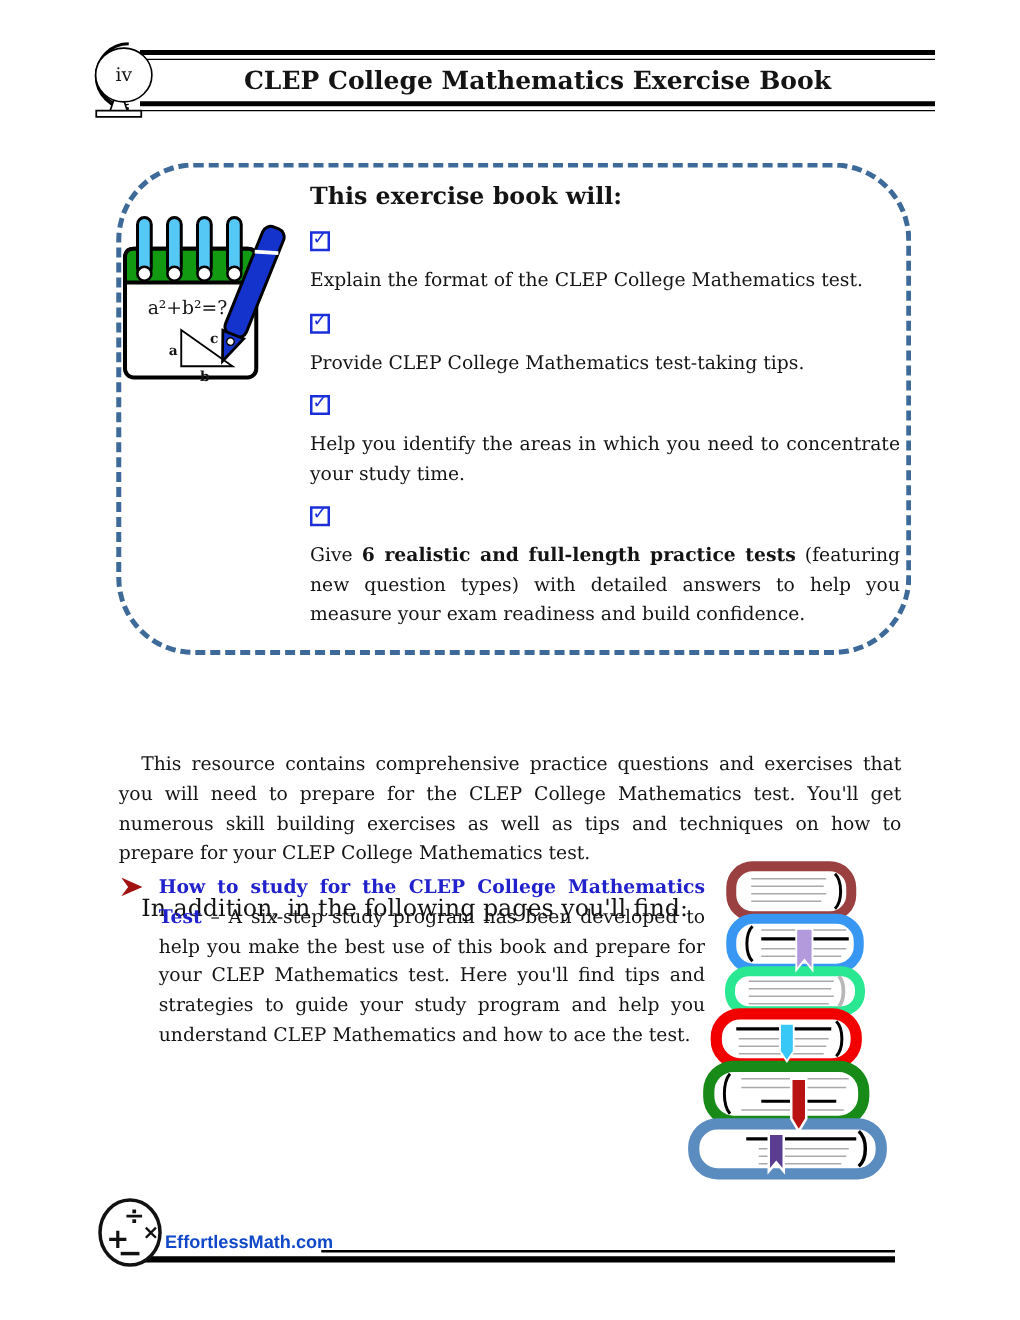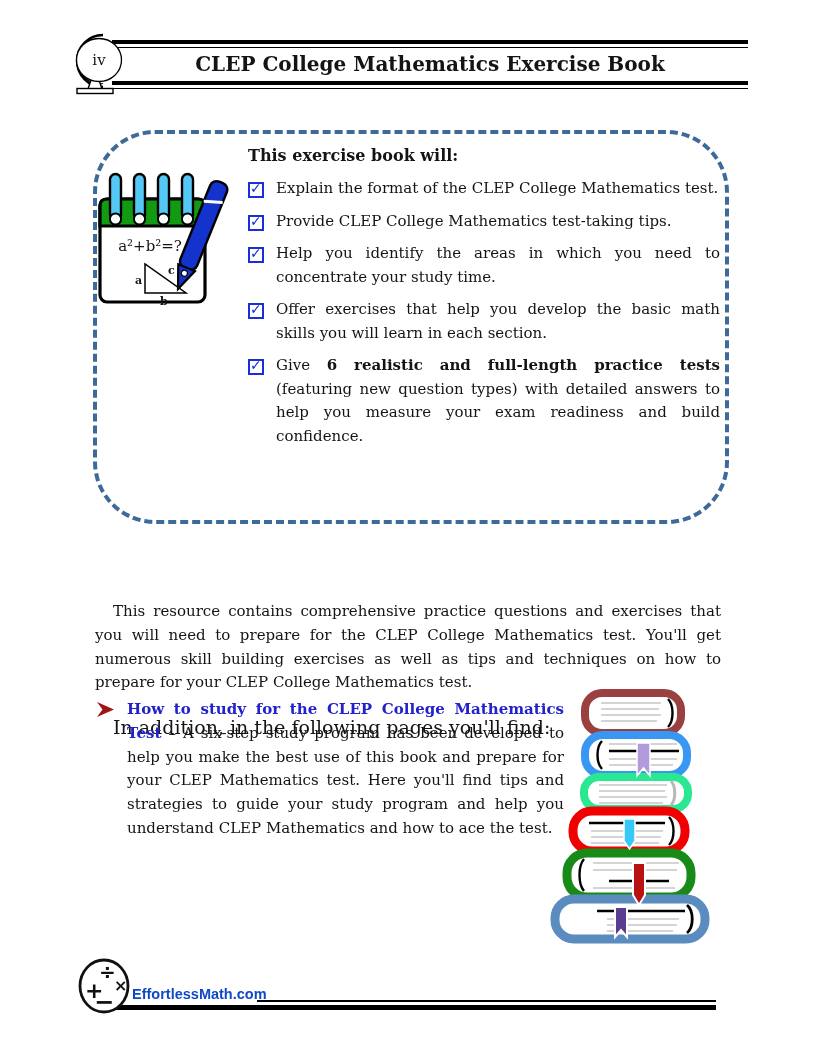--- a/index.html
+++ b/index.html
@@ -15,22 +15,22 @@
   .rule-thin  { height:1.5px; background:#000; margin-top:2.5px; }
   .hdr-title  { text-align:center; font-weight:bold; font-size:20px; padding:4px 0 5px 0; }
   .globe { position:absolute; left:61px; top:32px; z-index:2; }
   
   .intro-box {
     position:absolute; left:93px; top:130px; width:628px; height:386px;
     border:4.5px dashed #3d6a98; border-radius:62px;
   }
   .notepad { position:absolute; left:96px; top:166px; z-index:3;text-align:center; }
   .box-content { position:absolute; left:248px; top:146px; width:472px; }
-  .box-heading { font-weight:bold; font-size:16px; margin:0 0 12px 0; }
-  .chk-item { display:flex; gap:12px; margin-bottom:9px; }
+  .box-heading { font-weight:bold; font-size:19px; margin:0 0 12px 0; }
+  .chk-item { display:flex; gap:12px; margin-bottom:9px;flex-direction:column; }
   .chk-box {
     flex:0 0 auto; width:12px; height:12px; margin-top:5px;
     border:2.2px solid #1a2ed9; position:relative; background:#fff;
   }
   .chk-box::after {
     content:"✓"; position:absolute; left:0; top:-4px;
     color:#1a2ed9; font-weight:bold; font-size:14px;
     font-family:"DejaVu Sans","Liberation Sans",sans-serif;
   }
   .chk-text { text-align:justify; line-height:23.5px; font-size:15px; }
@@ -133,24 +133,20 @@
       <span class="chk-box"></span>
       <div class="chk-text"><span>Explain the format of the CLEP College Mathematics test.</span><b></b><span></span></div>
     </div>
     <div class="chk-item">
       <span class="chk-box"></span>
       <div class="chk-text"><span>Provide CLEP College Mathematics test-taking tips.</span><b></b><span></span></div>
     </div>
     <div class="chk-item">
       <span class="chk-box"></span>
       <div class="chk-text"><span>Help you identify the areas in which you need to concentrate your study time.</span><b></b><span></span></div>
-    </div>
-    <div class="chk-item">
-      <span class="chk-box"></span>
-      <div class="chk-text"><span>Offer exercises that help you develop the basic math skills you will learn in each section.</span><b></b><span></span></div>
     </div>
     <div class="chk-item">
       <span class="chk-box"></span>
       <div class="chk-text"><span>Give </span><b>6 realistic and full-length practice tests</b><span> (featuring new question types) with detailed answers to help you measure your exam readiness and build confidence.</span></div>
     </div>
   </div>
 
   <p class="para">This resource contains comprehensive practice questions and exercises that you will need to prepare for the CLEP College Mathematics test. You'll get numerous skill building exercises as well as tips and techniques on how to prepare for your CLEP College Mathematics test.</p>
   <p class="list-intro">In addition, in the following pages you'll find:</p>
 

